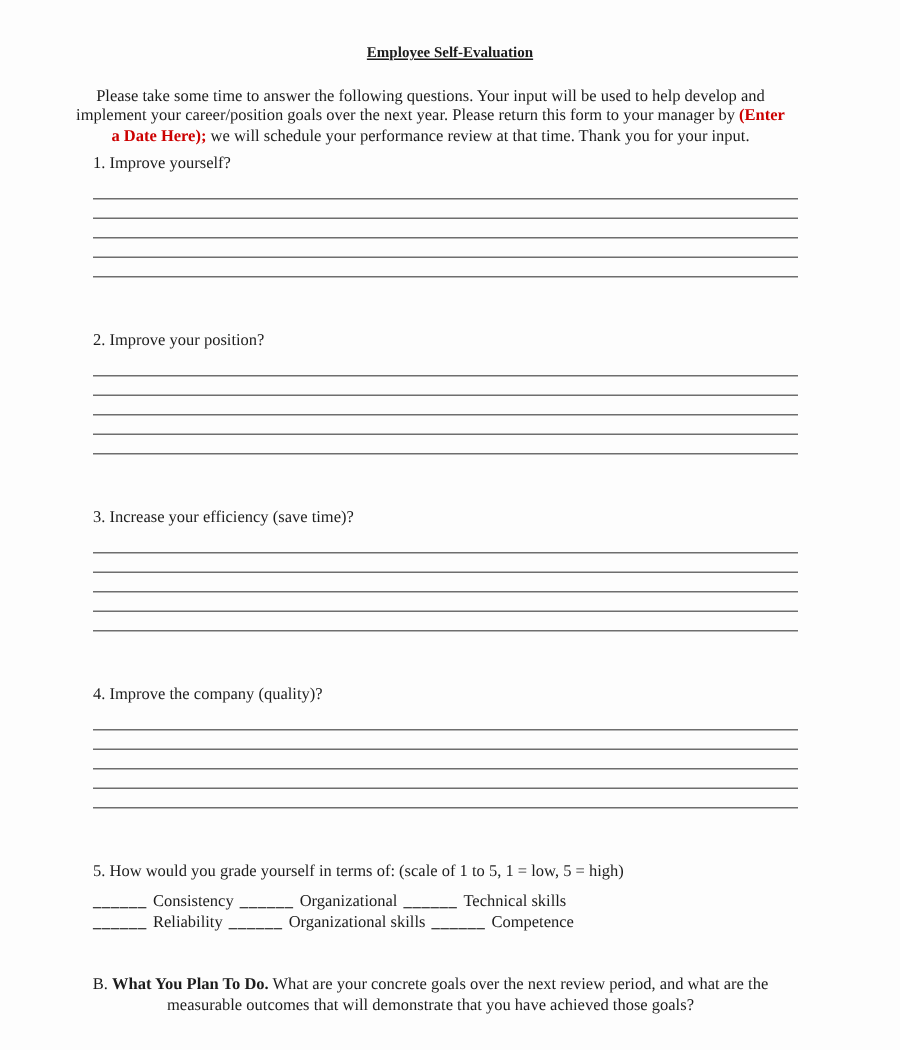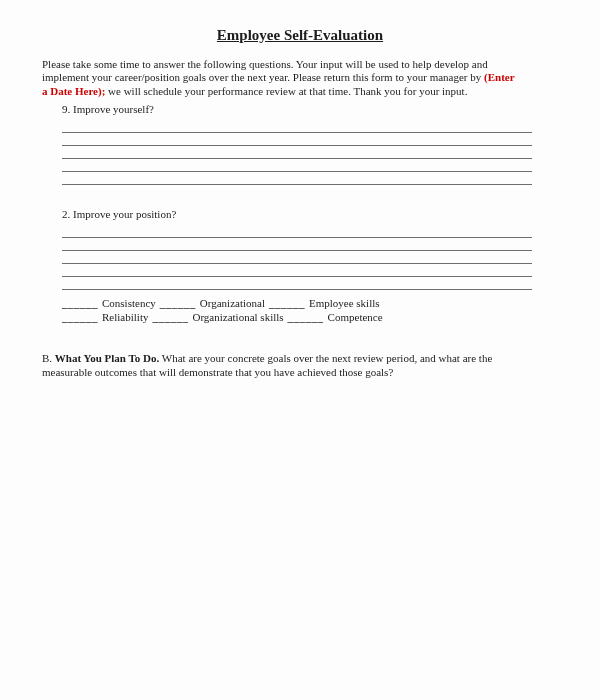--- a/index.html
+++ b/index.html
@@ -7,37 +7,37 @@
     width:600px; height:700px;
     background:#fdfdfd;
     font-family:"Liberation Serif", "DejaVu Serif", serif;
     color:#1c1c1c;
     font-size:11px;
     overflow:hidden;
   }
   .page { padding:27px 68px 0 42px; }
 
   .title {
-    font-size:15px; font-weight:bold;
+    font-size:10px; font-weight:bold;
     text-decoration:underline;
     text-align:center;
     margin:0 -68px 0 -42px; 
     line-height:17px;
   }
 
-  .para { margin:0; line-height:13.4px; white-space:pre-line; }
+  .para { margin:0; line-height:13.4px; white-space:pre-line;text-align:center; }
   .intro { margin-top:14px; }
   .red { color:var(--accent-red, #cc0000); font-weight:bold; }
   .bold { font-weight:bold; }
 
   .section-heading { margin-top:13px; }
   .section-b { margin-top:28px; }
 
   .q-block { margin-left:20px; }
-  .q-label { margin-top:23px; line-height:13px; }
+  .q-label { margin-top:36px; line-height:13px; }
   .q-label.first { margin-top:5px; }
 
   .lines { margin-top:4px; }
   .line { height:12px; border-bottom:1px solid #6e6e6e; }
 
   .grade-grid { margin:7px 0 0 20px; line-height:13.5px; }
   .grade-row { white-space:nowrap; }
   .blank { letter-spacing:0.5px;font-weight:bold; }
   .grade-label { margin:0 4px 0 4px; }
 
@@ -49,46 +49,69 @@
 <div class="page">
 
   <h1 class="title">Employee Self-Evaluation</h1>
 
   <p class="para intro"><span>Please take some time to answer the following questions. Your input will be used to help develop and
 implement your career/position goals over the next year. Please return this form to your manager by </span><span class="red">(Enter
 a Date Here);</span><span> we will schedule your performance review at that time. Thank you for your input.</span></p>
 
 
   <div class="q-block">
-    <div class="q-label first">9. Improve yourself?</div>
+    <div class="q-label first">1. Improve yourself?</div>
     <div class="lines">
       <div class="line"></div>
       <div class="line"></div>
       <div class="line"></div>
       <div class="line"></div>
       <div class="line"></div>
     </div>
   </div>
 
   <div class="q-block">
     <div class="q-label">2. Improve your position?</div>
     <div class="lines">
       <div class="line"></div>
       <div class="line"></div>
       <div class="line"></div>
       <div class="line"></div>
       <div class="line"></div>
     </div>
   </div>
 
+  <div class="q-block">
+    <div class="q-label">3. Increase your efficiency (save time)?</div>
+    <div class="lines">
+      <div class="line"></div>
+      <div class="line"></div>
+      <div class="line"></div>
+      <div class="line"></div>
+      <div class="line"></div>
+    </div>
+  </div>
 
+  <div class="q-block">
+    <div class="q-label">4. Improve the company (quality)?</div>
+    <div class="lines">
+      <div class="line"></div>
+      <div class="line"></div>
+      <div class="line"></div>
+      <div class="line"></div>
+      <div class="line"></div>
+    </div>
+  </div>
 
+  <div class="q-block">
+    <div class="q-label">5. How would you grade yourself in terms of: (scale of 1 to 5, 1 = low, 5 = high)</div>
+  </div>
 
   <div class="grade-grid">
-    <div class="grade-row"><span class="blank">______</span><span class="grade-label">Consistency</span><span class="blank">______</span><span class="grade-label">Organizational</span><span class="blank">______</span><span class="grade-label">Employee skills</span></div>
+    <div class="grade-row"><span class="blank">______</span><span class="grade-label">Consistency</span><span class="blank">______</span><span class="grade-label">Organizational</span><span class="blank">______</span><span class="grade-label">Technical skills</span></div>
     <div class="grade-row"><span class="blank">______</span><span class="grade-label">Reliability</span><span class="blank">______</span><span class="grade-label">Organizational skills</span><span class="blank">______</span><span class="grade-label">Competence</span></div>
   </div>
 
   <p class="para section-heading section-b"><span>B. </span><span class="bold">What You Plan To Do.</span><span> What are your concrete goals over the next review period, and what are the
 measurable outcomes that will demonstrate that you have achieved those goals?</span></p>
 
 
 </div>
 
 </body></html>

